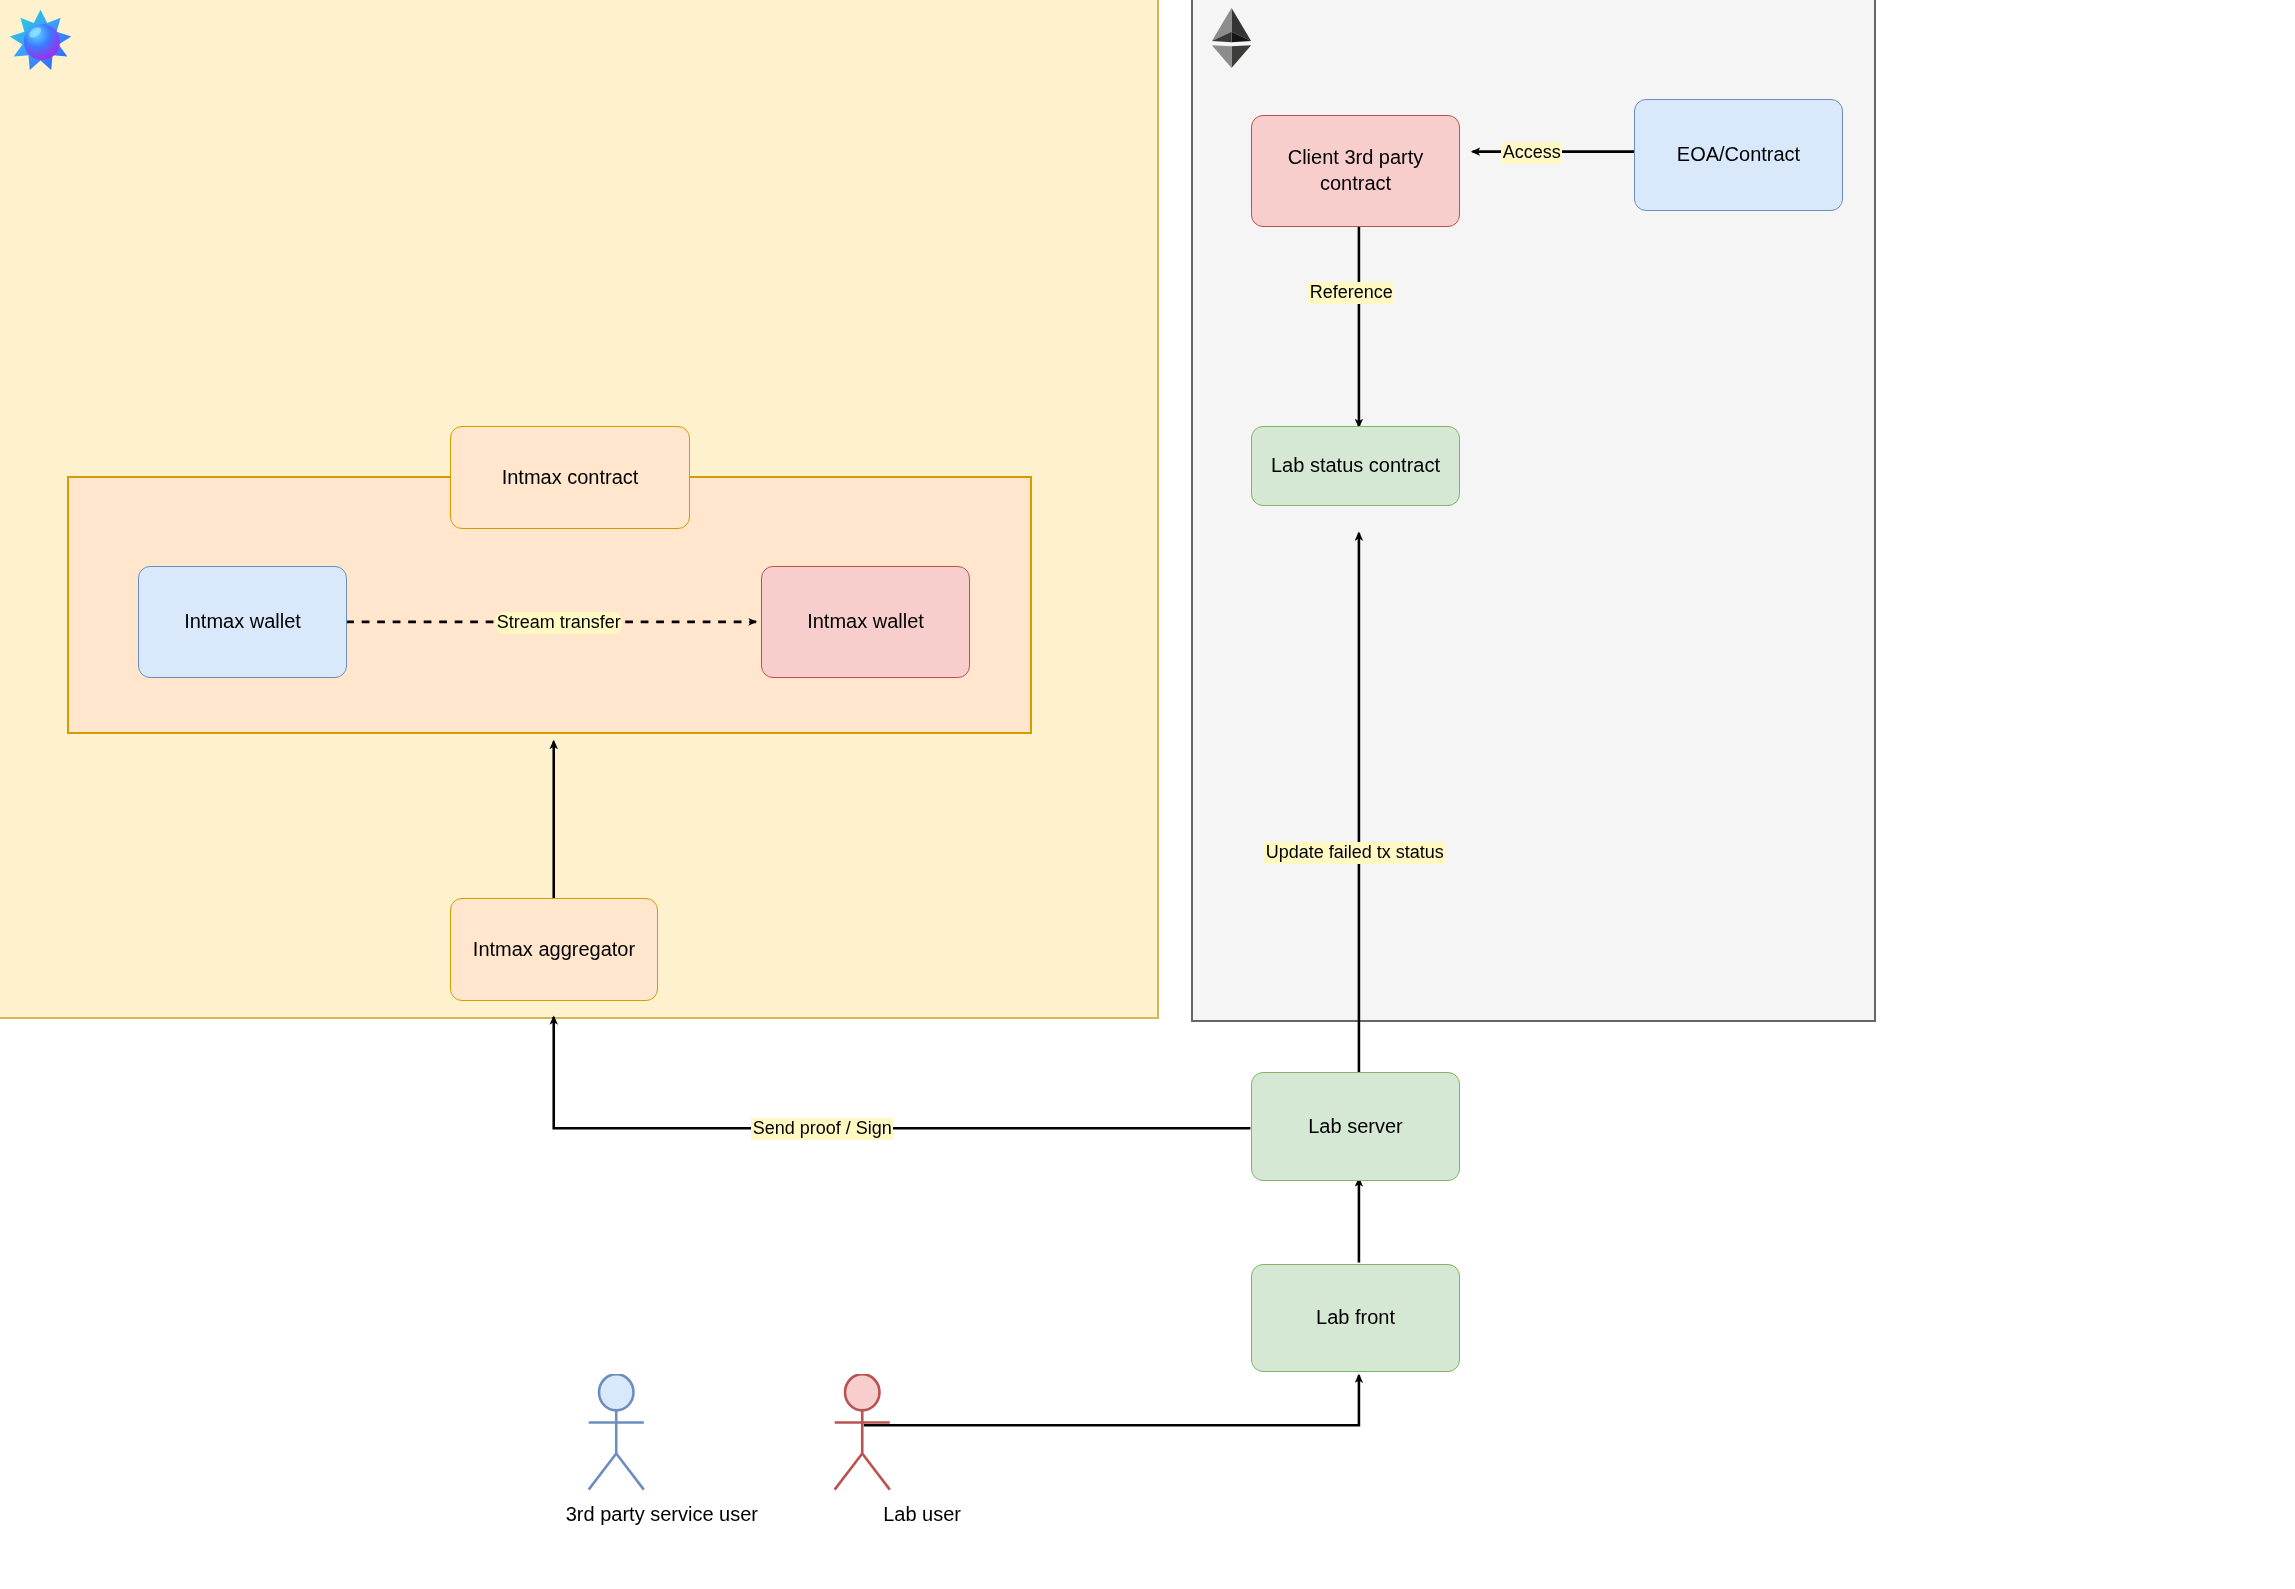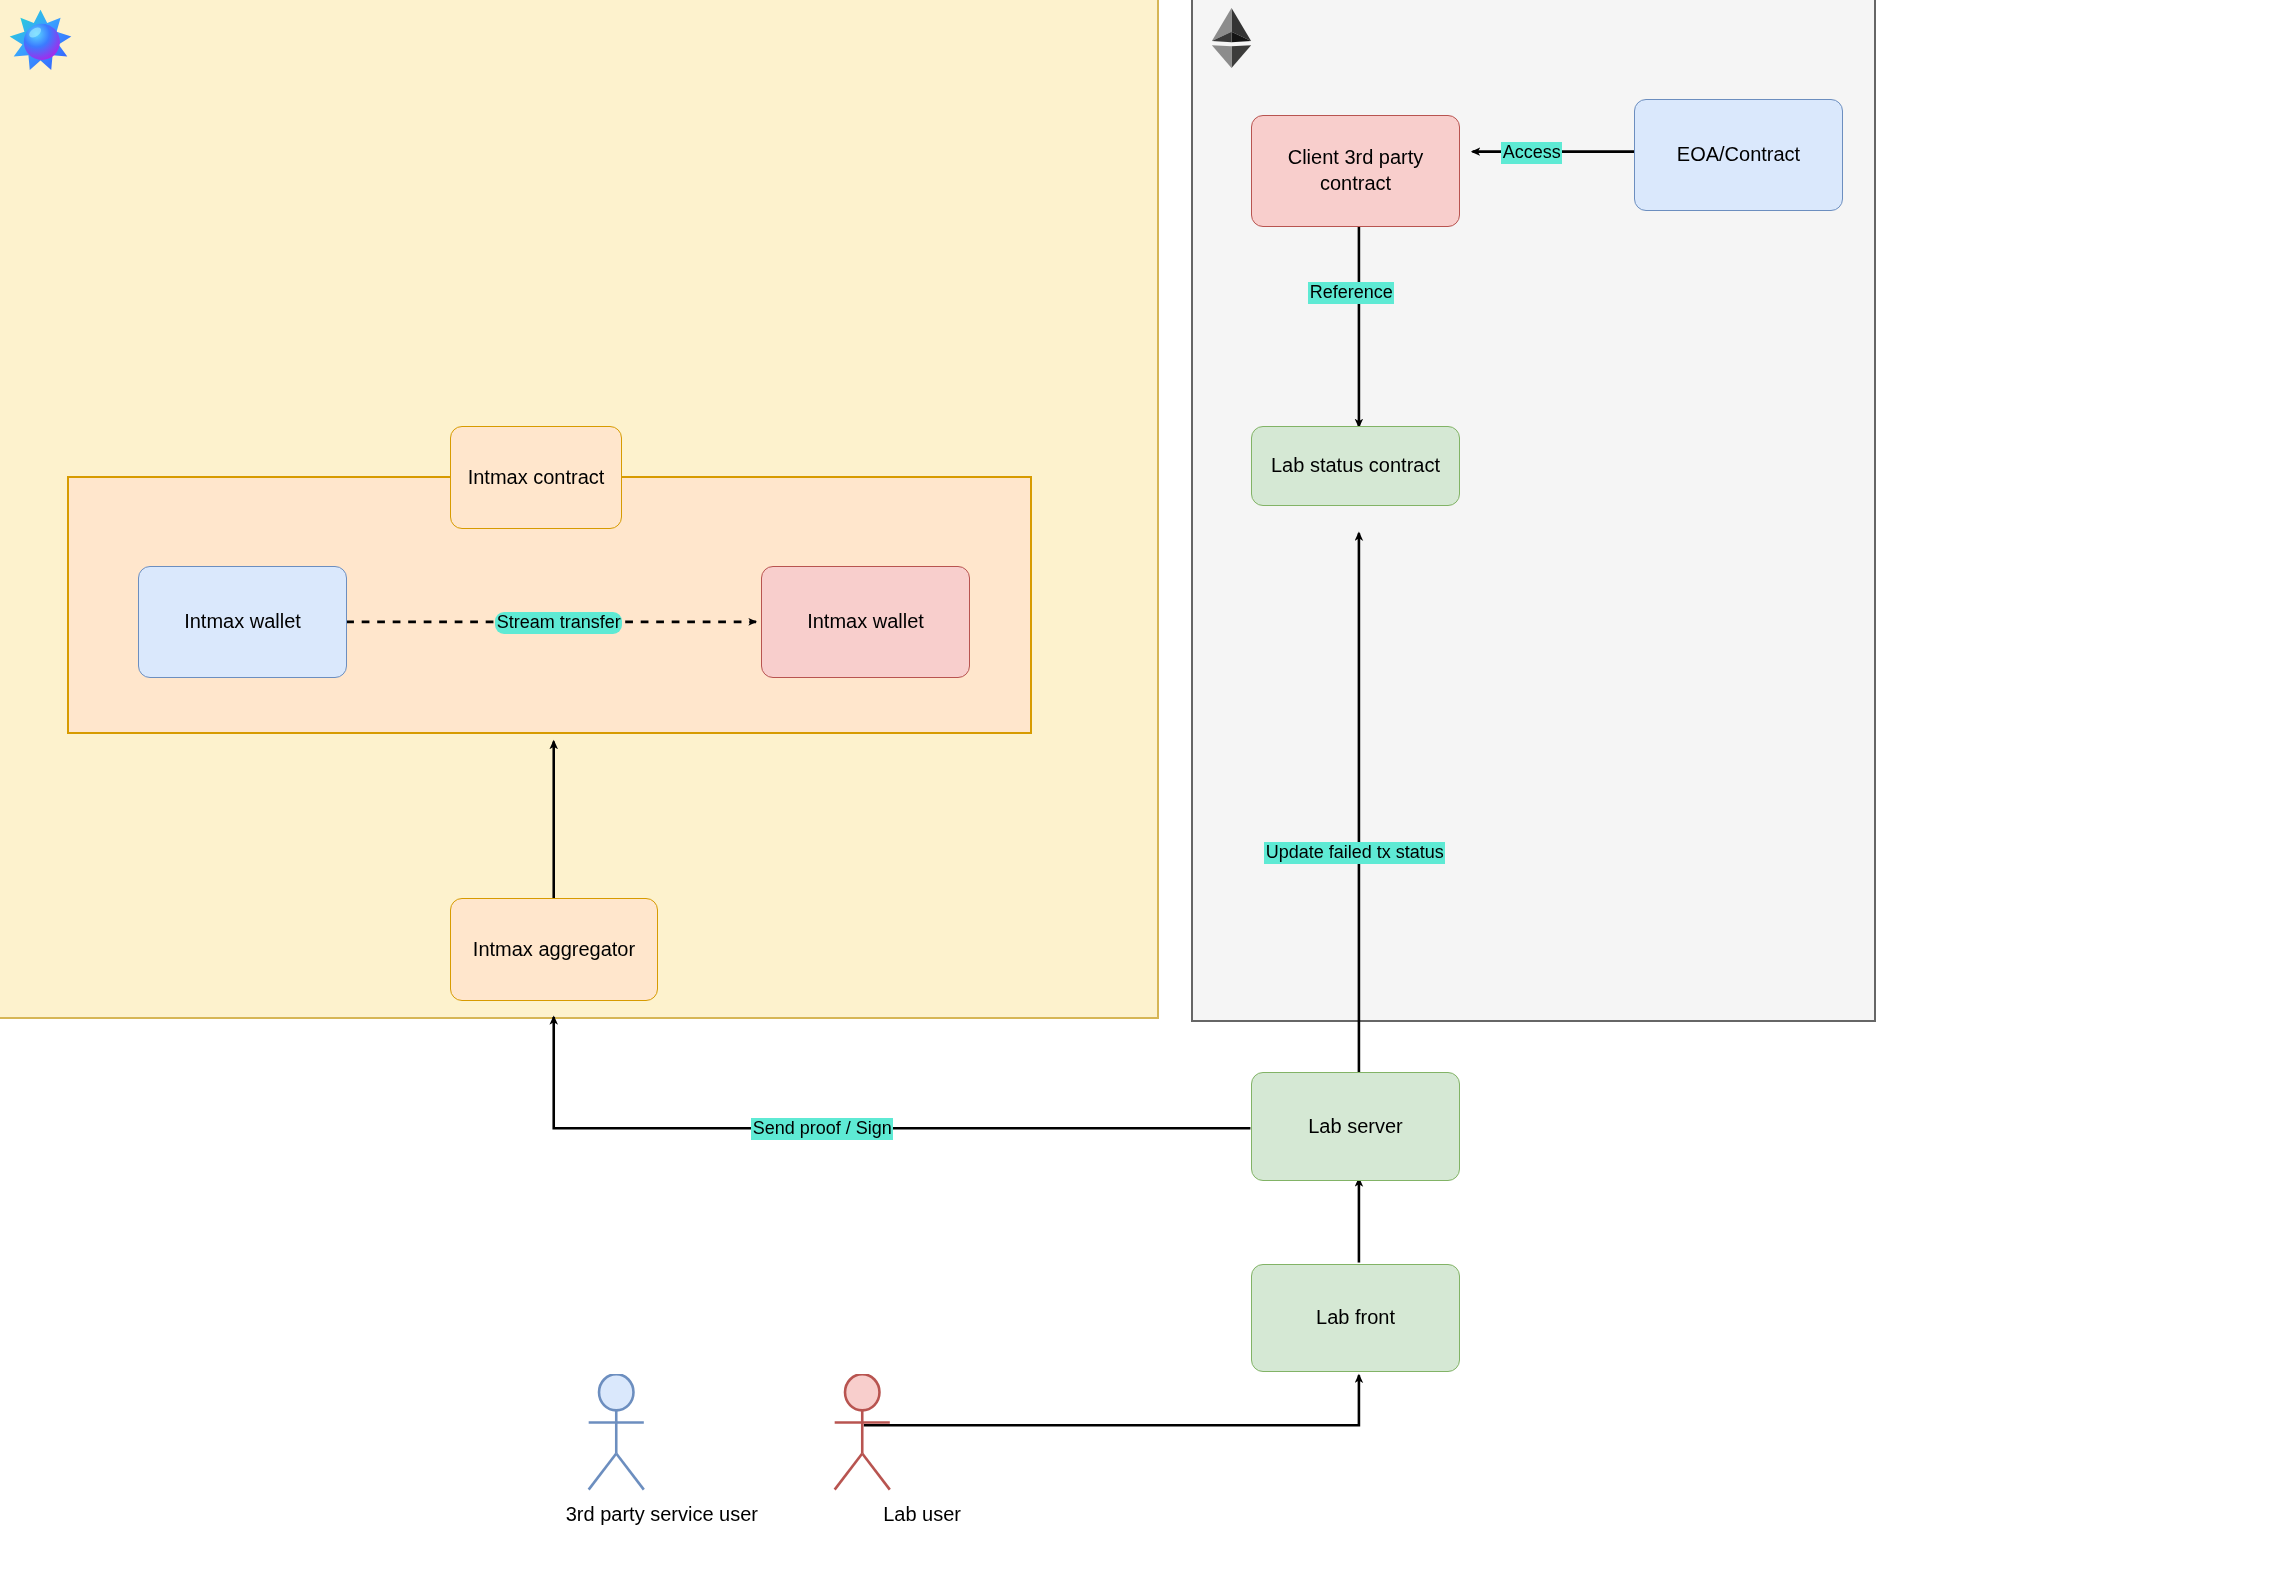--- a/index.html
+++ b/index.html
@@ -63,21 +63,21 @@
     color: #000000;
     padding: 3.4px 6.9px;
   }
   .fill-red  { background: #f8cecc; border: 1.7px solid #b85450; }
   .fill-blue { background: #dae8fc; border: 1.7px solid #6c8ebf; }
   .fill-green{ background: #d5e8d4; border: 1.7px solid #82b366; }
   .fill-orange{ background: #ffe6cc; border: 1.7px solid #d79b00; }
 
   .edge-label {
     position: absolute;
-    background: #5eead4;
+    background: #fef9c3;
     font-size: 18px;
     color: #000000;
     line-height: 1.1;
     white-space: nowrap;
     padding: 0.9px 1.7px;
     z-index: 6;
   }
   .actor-label {
     position: absolute;
     font-size: 20px;
@@ -157,21 +157,21 @@
 
     <polyline points="1003,1655 1578,1655 1578,1597" fill="none" stroke="#000" stroke-width="3" marker-end="url(#arrow)"></polyline>
 
     <polyline points="1452,1310 643,1310 643,1181" fill="none" stroke="#000" stroke-width="3" marker-end="url(#arrow)"></polyline>
 
     <line x1="643" y1="1046" x2="643" y2="861" stroke="#000" stroke-width="3" marker-end="url(#arrow)"></line>
 
     <line x1="402" y1="722" x2="878" y2="722" stroke="#000" stroke-width="3" stroke-dasharray="9 9" marker-end="url(#arrowsm)"></line>
   </svg>
 
-  <div class="node fill-orange" style="left:450px; top:426px; width:172px; height:103px; z-index:5;">
+  <div class="node fill-orange" style="left:450px; top:426px; width:240px; height:103px; z-index:5;">
     <span class="node-text">Intmax contract</span>
   </div>
 
   <div class="node fill-blue" style="left:138px; top:566px; width:209px; height:112px; z-index:5;">
     <span class="node-text">Intmax wallet</span>
   </div>
 
   <div class="node fill-red" style="left:761px; top:566px; width:209px; height:112px; z-index:5;">
     <span class="node-text">Intmax wallet</span>
   </div>

